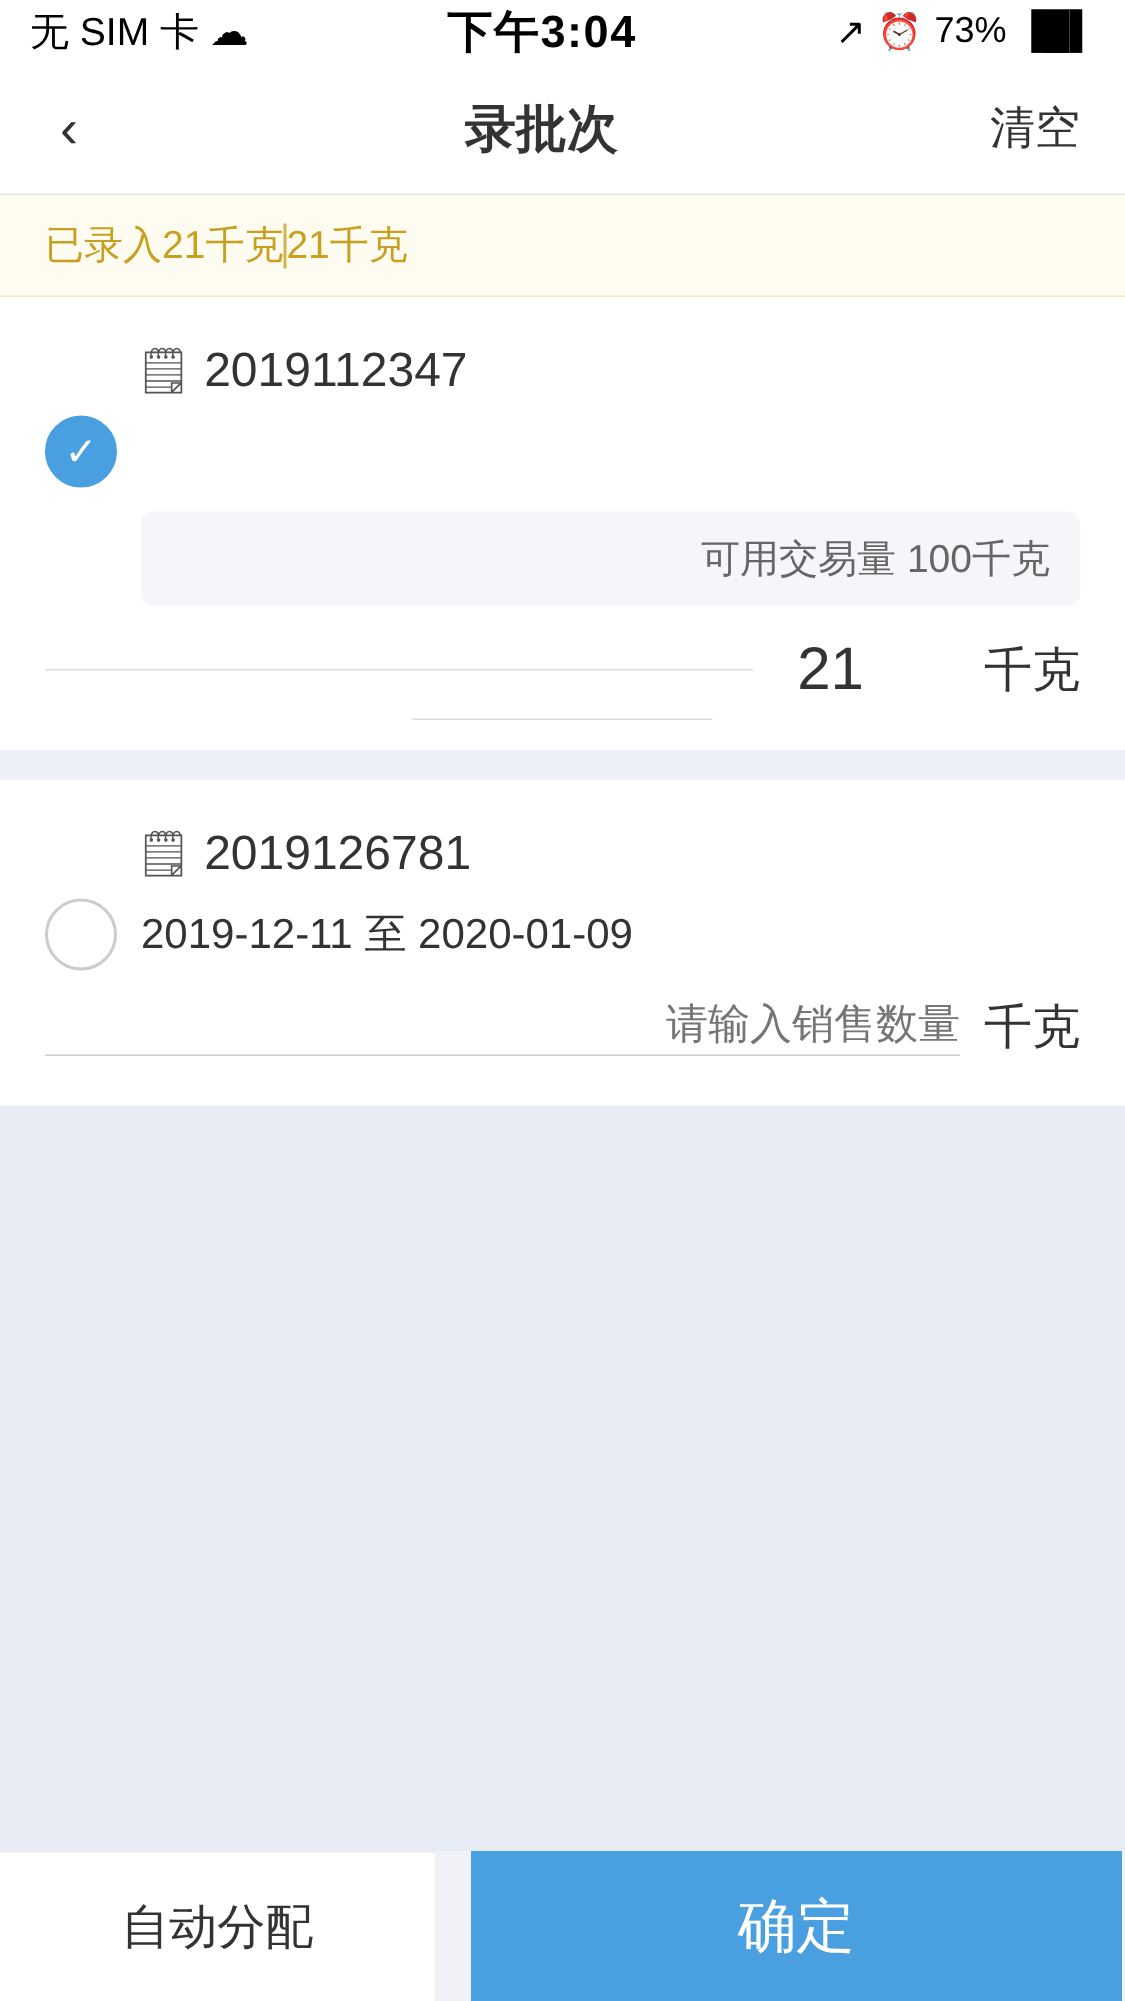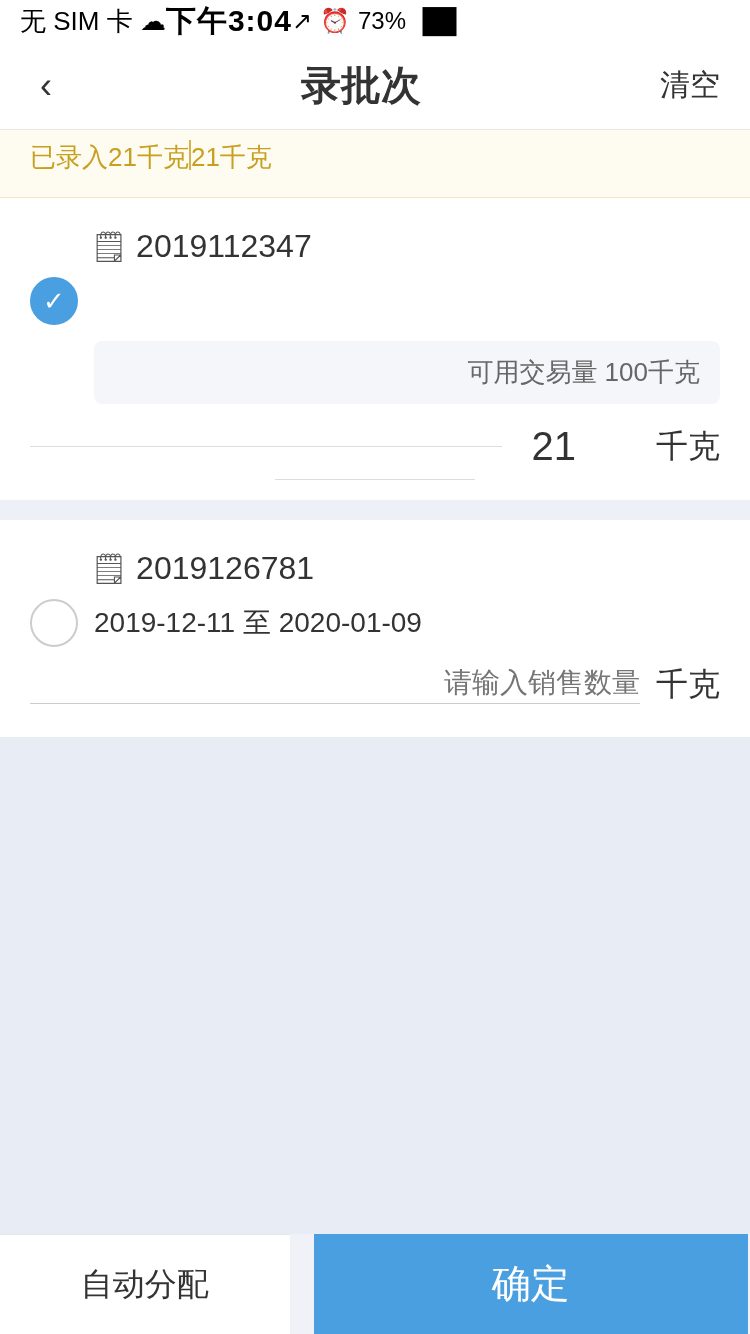--- a/index.html
+++ b/index.html
@@ -12,21 +12,21 @@
       overflow-x: hidden;
     }
 
     
     .status-bar {
       width: 750px;
       height: 42px;
       background: #fff;
       display: flex;
       align-items: center;
-      justify-content: flex-start;
+      justify-content: space-between;
       padding: 0 20px;
       font-size: 24px;
       font-weight: 500;
     }
     .status-left {
       display: flex;
       align-items: center;
       gap: 10px;
       font-size: 26px;
     }
@@ -53,36 +53,37 @@
       padding: 0 30px;
       border-bottom: 1px solid #e8e8e8;
     }
     .nav-back {
       font-size: 36px;
       color: #333;
       cursor: pointer;
       padding: 10px;
     }
     .nav-title {
-      font-size: 40px;
+      font-size: 34px;
       font-weight: 600;
       color: #333;
     }
     .nav-clear {
       font-size: 30px;
       color: #333;
       cursor: pointer;
     }
 
     
     .info-banner {
       width: 750px;
       height: 68px;
       background: #fefbf0;
       display: flex;
+      align-items: center;
       padding: 10px 30px;
       border-bottom: 1px solid #f5e9c0;
     }
     .info-text-gold {
       font-size: 26px;
       color: #c8a020;
       font-weight: 500;
     }
     .info-divider {
       width: 2px;

